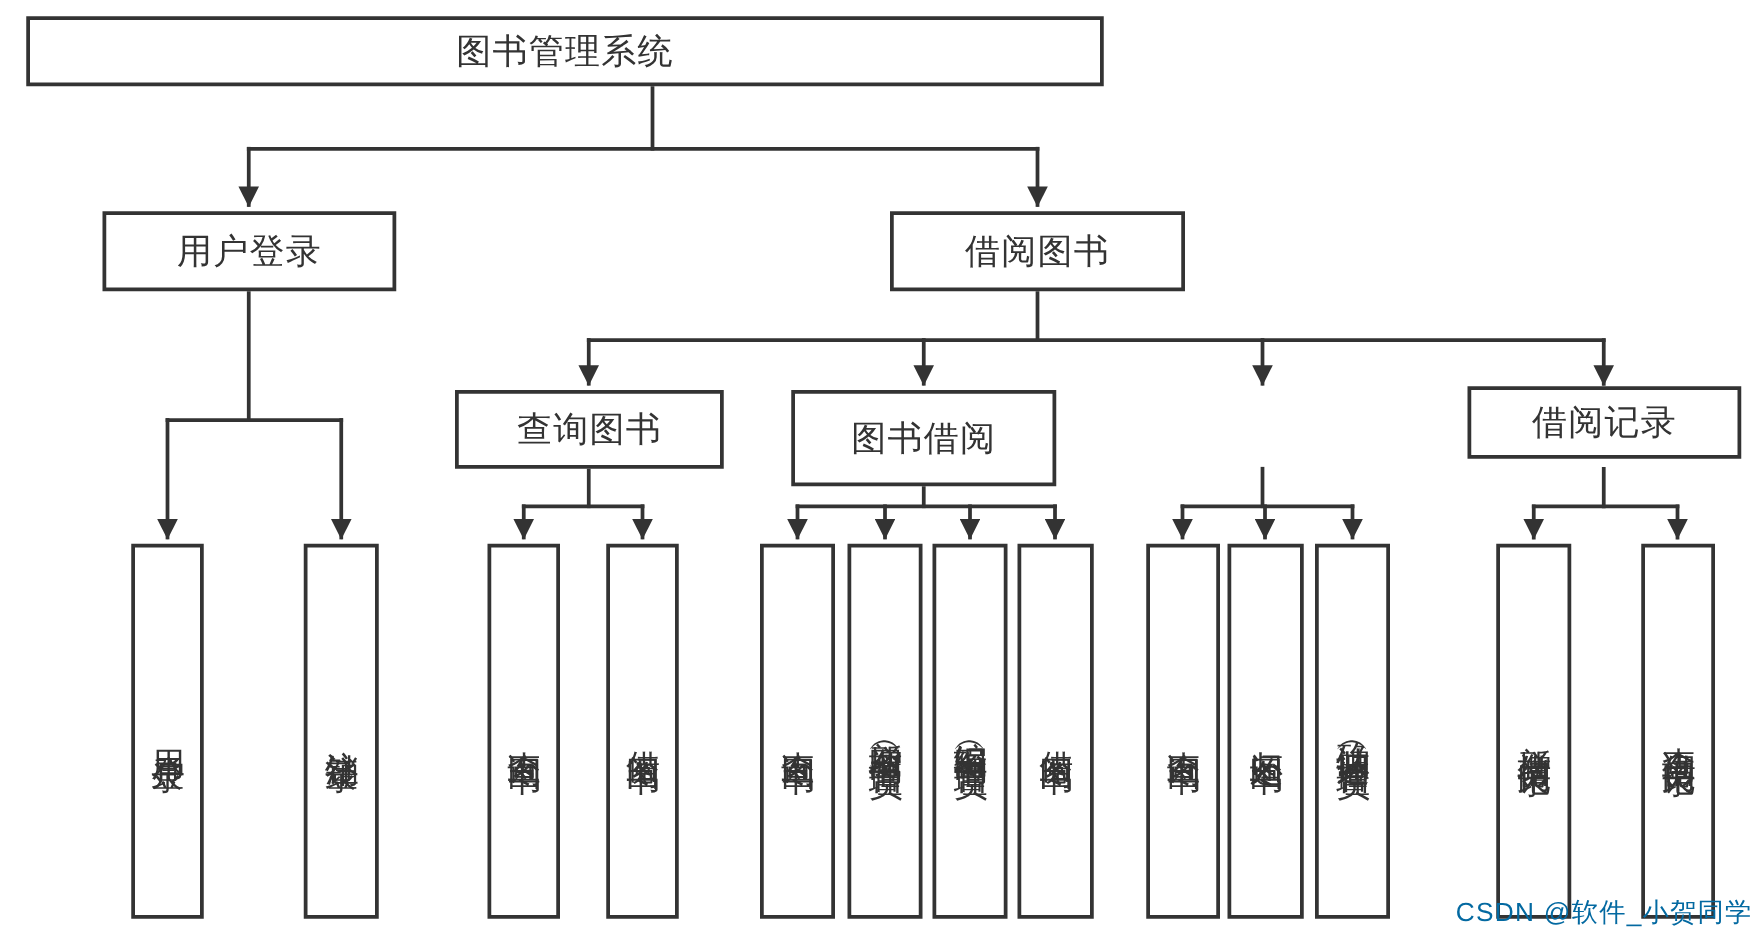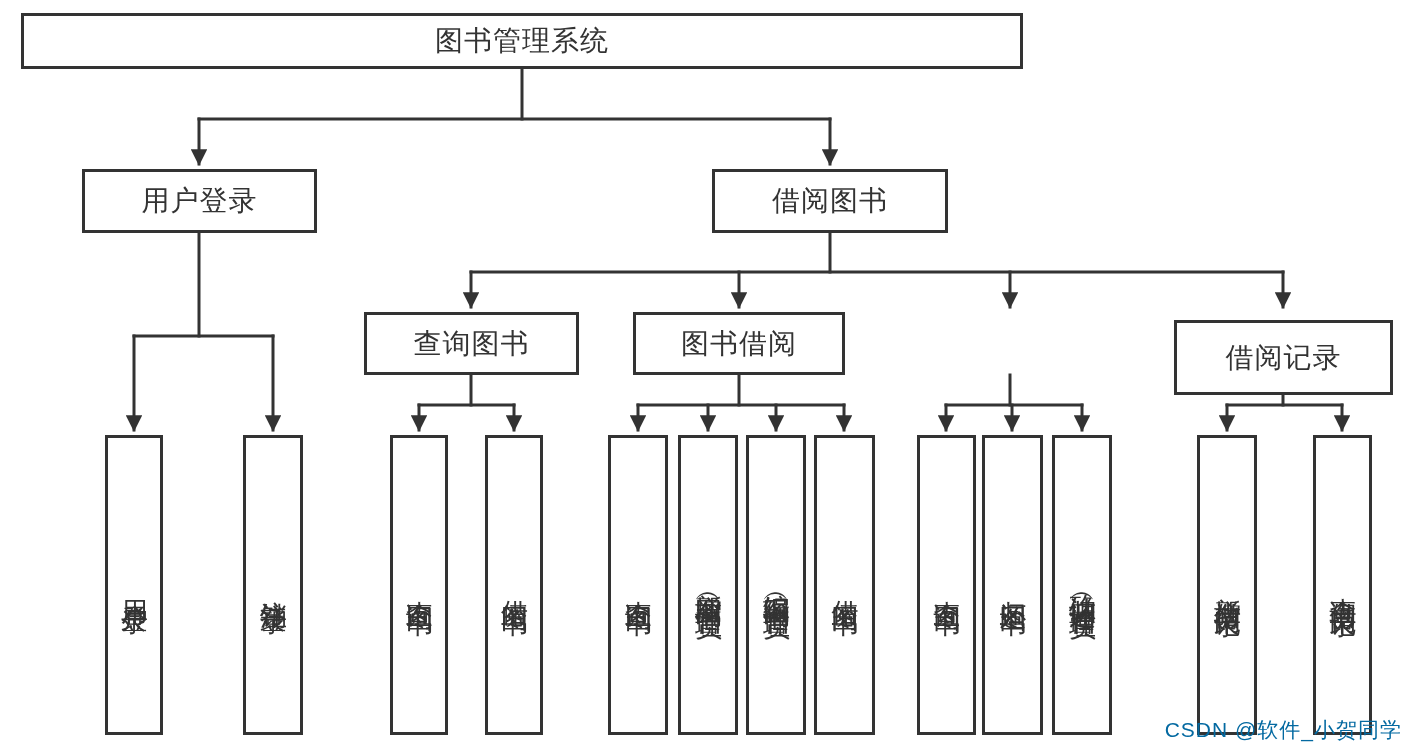--- a/index.html
+++ b/index.html
@@ -73,38 +73,38 @@
       <line x1="1012" y1="405" x2="1012" y2="430" marker-end="url(#ah)"></line>
       <line x1="1082" y1="405" x2="1082" y2="430" marker-end="url(#ah)"></line>
 
       <path d="M1283,375 V405"></path>
       <path d="M1227,405 H1342"></path>
       <line x1="1227" y1="405" x2="1227" y2="430" marker-end="url(#ah)"></line>
       <line x1="1342" y1="405" x2="1342" y2="430" marker-end="url(#ah)"></line>
     </g>
   </svg>
 
-  <div class="box hbox" style="left:21px;top:13px;width:1002px;height:56px">
+  <div class="box hbox" style="left:21px;top:13px;width:862px;height:56px">
     <span class="lbl">图书管理系统</span>
   </div>
 
   <div class="box hbox" style="left:82px;top:169px;width:235px;height:64px">
     <span class="lbl">用户登录</span>
   </div>
   <div class="box hbox" style="left:712px;top:169px;width:236px;height:64px">
     <span class="lbl">借阅图书</span>
   </div>
 
   <div class="box hbox" style="left:364px;top:312px;width:215px;height:63px">
     <span class="lbl">查询图书</span>
   </div>
-  <div class="box hbox" style="left:633px;top:312px;width:212px;height:63px">
+  <div class="box hbox" style="left:633px;top:312px;width:212px;height:77px">
     <span class="lbl">图书借阅</span>
   </div>
-  <div class="box hbox" style="left:1174px;top:320px;width:219px;height:75px">
+  <div class="box hbox" style="left:1174px;top:309px;width:219px;height:58px">
     <span class="lbl">借阅记录</span>
   </div>
 
   <div class="box vbox" style="left:105px;width:58px">
     <span class="lbl">用户登录</span>
   </div>
   <div class="box vbox" style="left:243px;width:60px">
     <span class="lbl">注销登录</span>
   </div>
 

